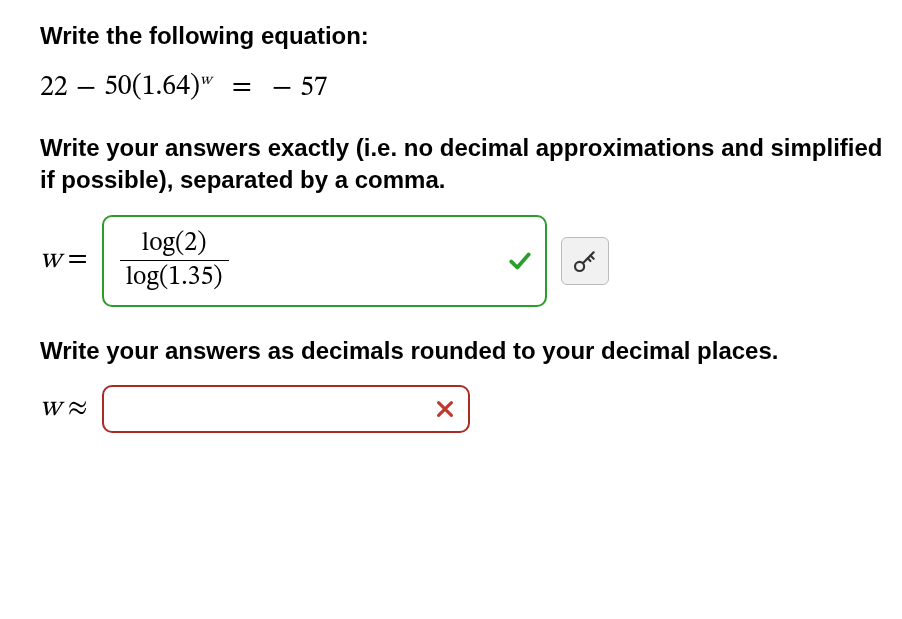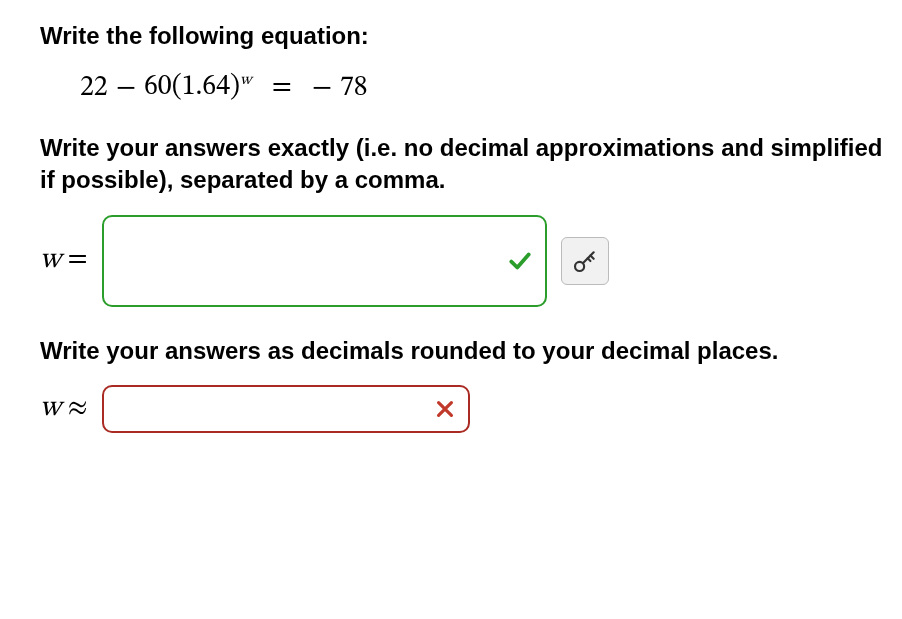--- a/index.html
+++ b/index.html
@@ -15,21 +15,20 @@
   .prompt {
     font-weight: bold;
     margin-bottom: 18px;
     line-height: 1.35;
   }
   .underline { }
   .equation-block {
     font-family: "Cambria Math", "STIX Two Math", "Latin Modern Math", Georgia, serif;
     font-size: 28px;
     margin-bottom: 26px;
-    margin-left: 40px;
   }
   .eq {
     display: inline-flex;
     align-items: center;
     gap: 8px;
   }
   .eq .gap { width: 4px; display:inline-block; }
   sup { font-size: 0.55em; font-style: italic; vertical-align: super; }
   .answer-row {
     display: flex;
@@ -90,39 +89,41 @@
 </style>
 </head>
 <body>
 
 <div class="prompt">Write the following equation:</div>
 
 <div class="equation-block">
   <span class="eq">
     <span>22</span>
     <span>−</span>
-    <span><span>60</span><span>(</span><span>1.64</span><span>)</span><sup>w</sup></span>
+    <span><span>50</span><span>(</span><span>1.64</span><span>)</span><sup>w</sup></span>
     <span class="gap"></span>
     <span>=</span>
     <span class="gap"></span>
     <span>−</span>
-    <span>78</span>
+    <span>57</span>
   </span>
 </div>
 
 <div class="prompt">
   <span>Write your answers </span><span class="underline">exactly</span><span> (i.e. no decimal approximations and simplified if possible), separated by a comma.</span>
 </div>
 
 <div class="answer-row">
   <span class="var-eq">
     <span class="ital">w</span><span> = </span>
   </span>
   <div class="input-box">
     <span class="frac">
+      <span class="num">log(2)</span>
+      <span class="den">log(1.35)</span>
     </span>
     <span class="status-icon">
       <svg width="26" height="26" viewBox="0 0 24 24">
           <path d="M4 12.5 L9.5 18 L20 6" stroke="#2a9d2a" stroke-width="3.5" fill="none" stroke-linecap="round" stroke-linejoin="round"></path>
         </svg>
     </span>
   </div>
   <div class="key-button">
     <svg width="26" height="26" viewBox="0 0 24 24">
       <circle cx="7" cy="17" r="4.2" stroke="#333" stroke-width="2" fill="none"></circle>

